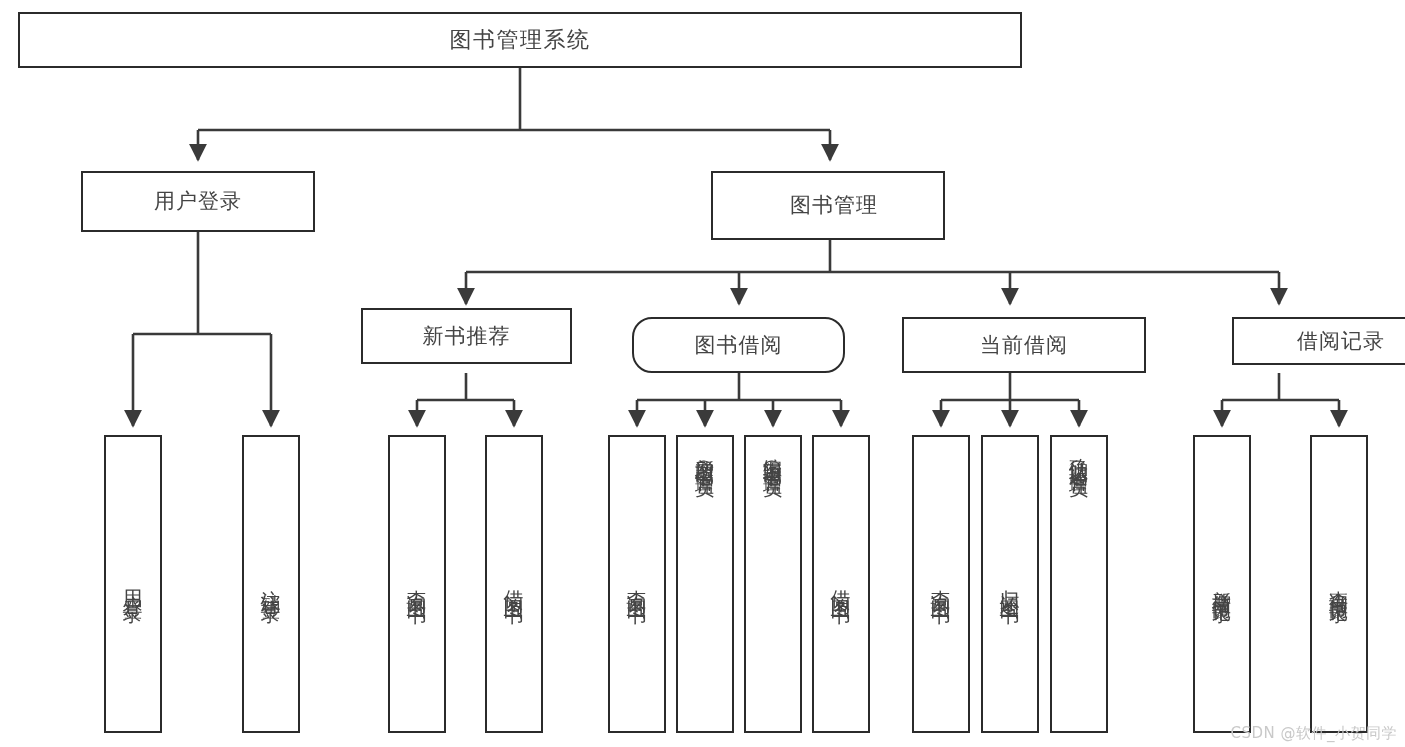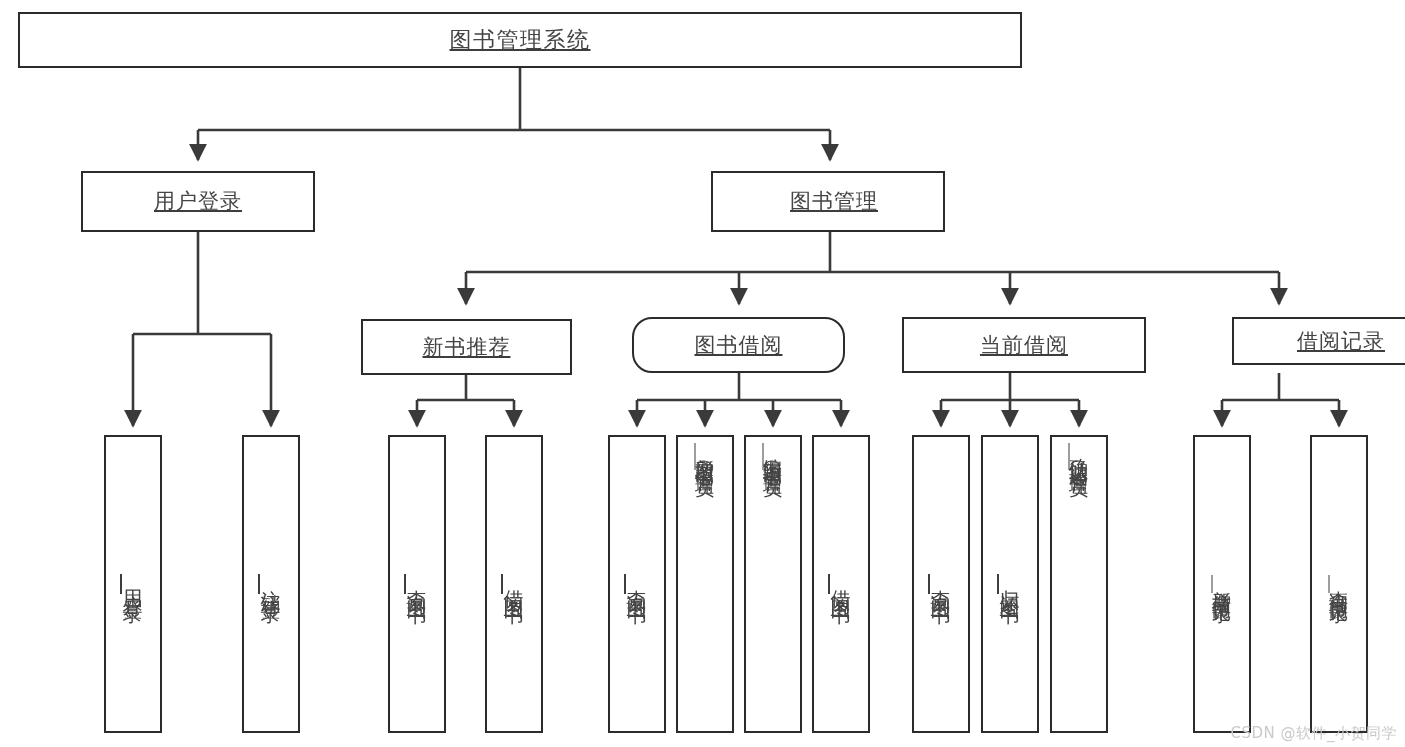--- a/index.html
+++ b/index.html
@@ -26,21 +26,20 @@
   .node{
     position:absolute;
     box-sizing:border-box;
     background:#ffffff;
     border:2.5px solid #2b2b2b;
     display:flex;
     align-items:center;
     justify-content:center;
     color:#3d3d3d;
     z-index:2;
-    text-decoration:underline;
   }
   .node-label{
     display:block;
     text-align:center;
     line-height:1.18;
     white-space:nowrap;
     color:#444444;
   }
   
   .node.h .node-label{
@@ -140,25 +139,25 @@
     </g>
   </svg>
 
   <div class="node h root" style="left:18px;top:12px;width:1004px;height:56px;">
     <span class="node-label">图书管理系统</span>
   </div>
 
   <div class="node h" style="left:81px;top:171px;width:234px;height:61px;">
     <span class="node-label">用户登录</span>
   </div>
-  <div class="node h" style="left:711px;top:171px;width:234px;height:61px;padding-left:12px;">
+  <div class="node h" style="left:711px;top:171px;width:234px;height:69px;padding-left:12px;">
     <span class="node-label">图书管理</span>
   </div>
 
-  <div class="node h" style="left:361px;top:319px;width:211px;height:56px;">
+  <div class="node h" style="left:361px;top:308px;width:211px;height:56px;">
     <span class="node-label">新书推荐</span>
   </div>
   <div class="node h" style="left:632px;top:317px;width:213px;height:56px;border-radius:20px;">
     <span class="node-label">图书借阅</span>
   </div>
   <div class="node h" style="left:902px;top:317px;width:244px;height:56px;">
     <span class="node-label">当前借阅</span>
   </div>
   <div class="node h" style="left:1232px;top:317px;width:218px;height:48px;">
     <span class="node-label">借阅记录</span>

